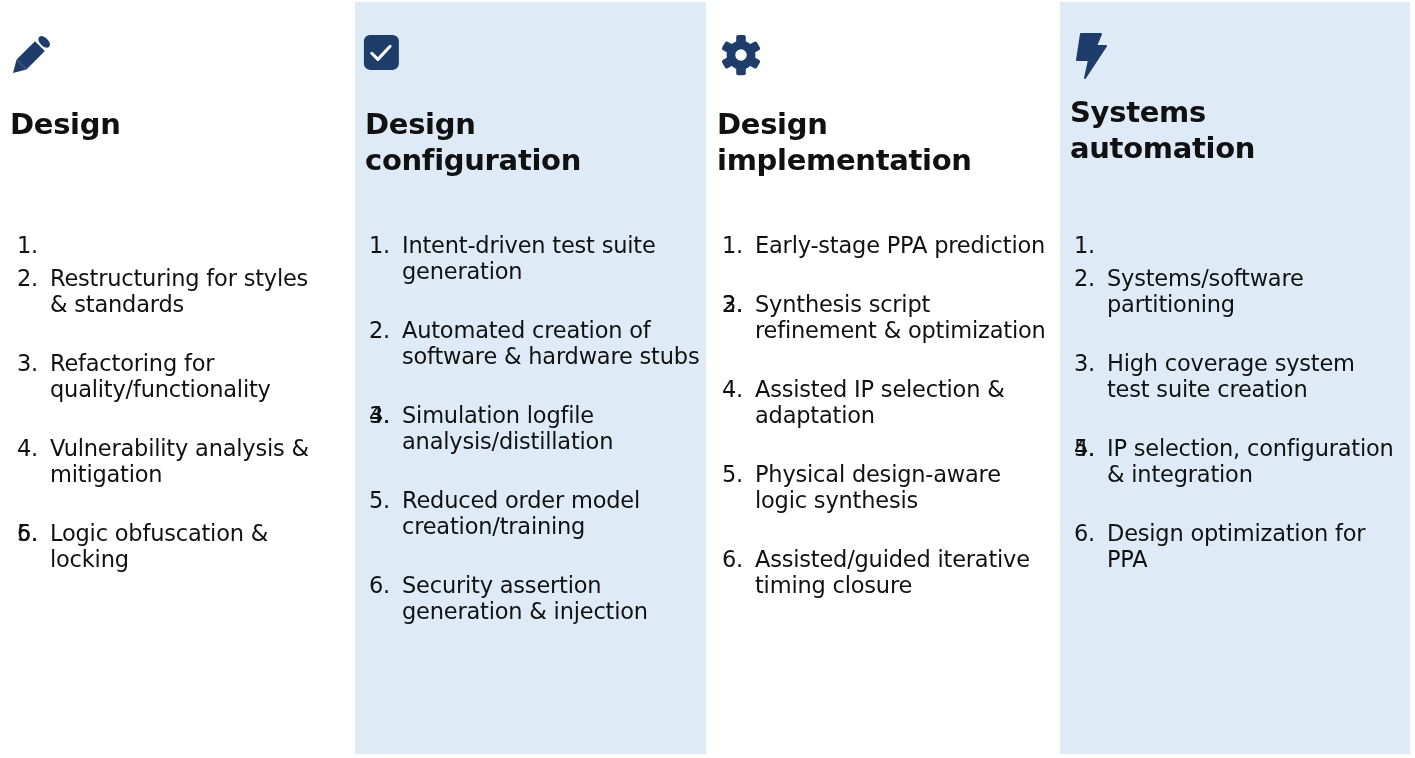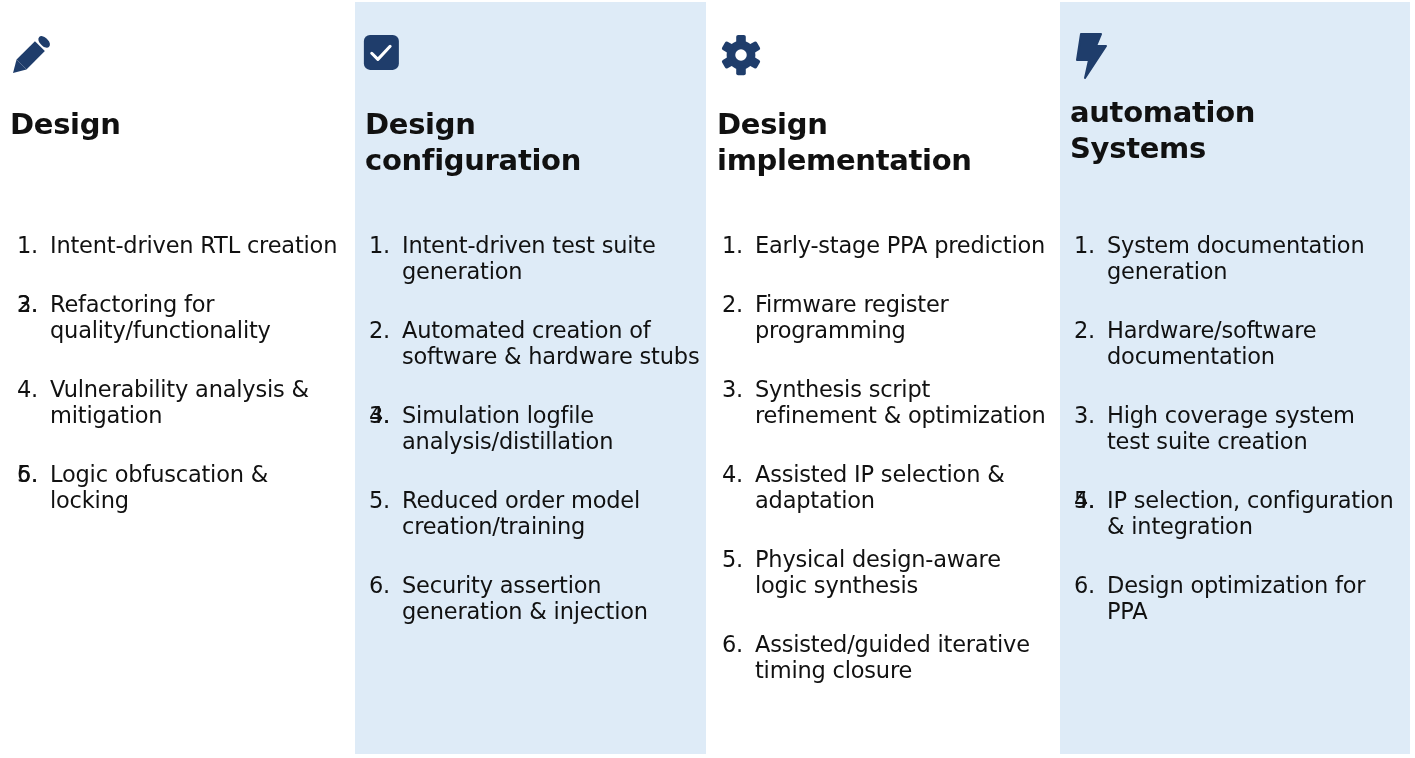--- a/index.html
+++ b/index.html
@@ -39,22 +39,22 @@
     <g transform="rotate(45 24 24)">
       <rect x="17" y="0" width="14" height="8" rx="6" fill="#1f3d6b"></rect>
       <rect x="17" y="10" width="14" height="26" fill="#1f3d6b"></rect>
       <polygon points="17,36 31,36 24,48" fill="#1f3d6b"></polygon>
     </g>
   </svg>
   <div class="title">
     <div>Design</div>
   </div>
   <ol>
-    <li><span class="num">1.</span><span>Intent-driven RTL creation</span></li>
-    <li><span class="num">2.</span></li>
+    <li><span class="num">1.</span></li>
+    <li><span class="num">2.</span><span style="display:inline-block;width:280px">Restructuring for styles &amp; standards</span></li>
     <li><span class="num">3.</span><span style="display:inline-block;width:240px">Refactoring for quality/functionality</span></li>
     <li><span class="num">4.</span><span style="display:inline-block;width:260px">Vulnerability analysis &amp; mitigation</span></li>
     <li><span class="num">5.</span></li>
     <li><span class="num">6.</span><span style="display:inline-block;width:230px">Logic obfuscation &amp; locking</span></li>
   </ol>
 </div>
 
 <div class="col col-1 shaded">
   <svg class="icon" viewBox="0 0 48 48" style="width:42px;height:42px">
     <rect x="1" y="1" width="40" height="40" rx="7" fill="#1f3d6b"></rect>
@@ -88,37 +88,37 @@
       </g>
     </g>
     <circle cx="24" cy="24" r="6" fill="#ffffff"></circle>
   </svg>
   <div class="title">
     <div>Design</div>
     <div>implementation</div>
   </div>
   <ol>
     <li><span class="num">1.</span><span>Early-stage PPA prediction</span></li>
-    <li><span class="num">2.</span><span style="display:inline-block;width:220px">Firmware register programming</span></li>
+    <li><span class="num">2.</span></li>
     <li><span class="num">3.</span><span style="display:inline-block;width:300px">Synthesis script refinement &amp; optimization</span></li>
     <li><span class="num">4.</span><span style="display:inline-block;width:260px">Assisted IP selection &amp; adaptation</span></li>
     <li><span class="num">5.</span><span style="display:inline-block;width:250px">Physical design-aware logic synthesis</span></li>
     <li><span class="num">6.</span><span style="display:inline-block;width:280px">Assisted/guided iterative timing closure</span></li>
   </ol>
 </div>
 
 <div class="col col-3 shaded">
   <svg class="icon" viewBox="0 0 48 48">
     <polygon points="14,2 34,2 29,14 39,14 18,46 22,28 10,28" fill="#1f3d6b" stroke="#1f3d6b" stroke-width="2" stroke-linejoin="round"></polygon>
   </svg>
   <div class="title">
+    <div>Systems</div>
     <div>automation</div>
-    <div>Systems</div>
   </div>
   <ol>
-    <li><span class="num">1.</span><span style="display:inline-block;width:260px">System documentation generation</span></li>
-    <li><span class="num">2.</span><span style="display:inline-block;width:220px">Hardware/software documentation</span></li>
+    <li><span class="num">1.</span></li>
+    <li><span class="num">2.</span><span style="display:inline-block;width:220px">Systems/software partitioning</span></li>
     <li><span class="num">3.</span><span style="display:inline-block;width:290px">High coverage system test suite creation</span></li>
     <li><span class="num">4.</span></li>
     <li><span class="num">5.</span><span style="display:inline-block;width:290px">IP selection, configuration &amp; integration</span></li>
     <li><span class="num">6.</span><span style="display:inline-block;width:260px">Design optimization for PPA</span></li>
   </ol>
 </div>
 
 </body></html>

